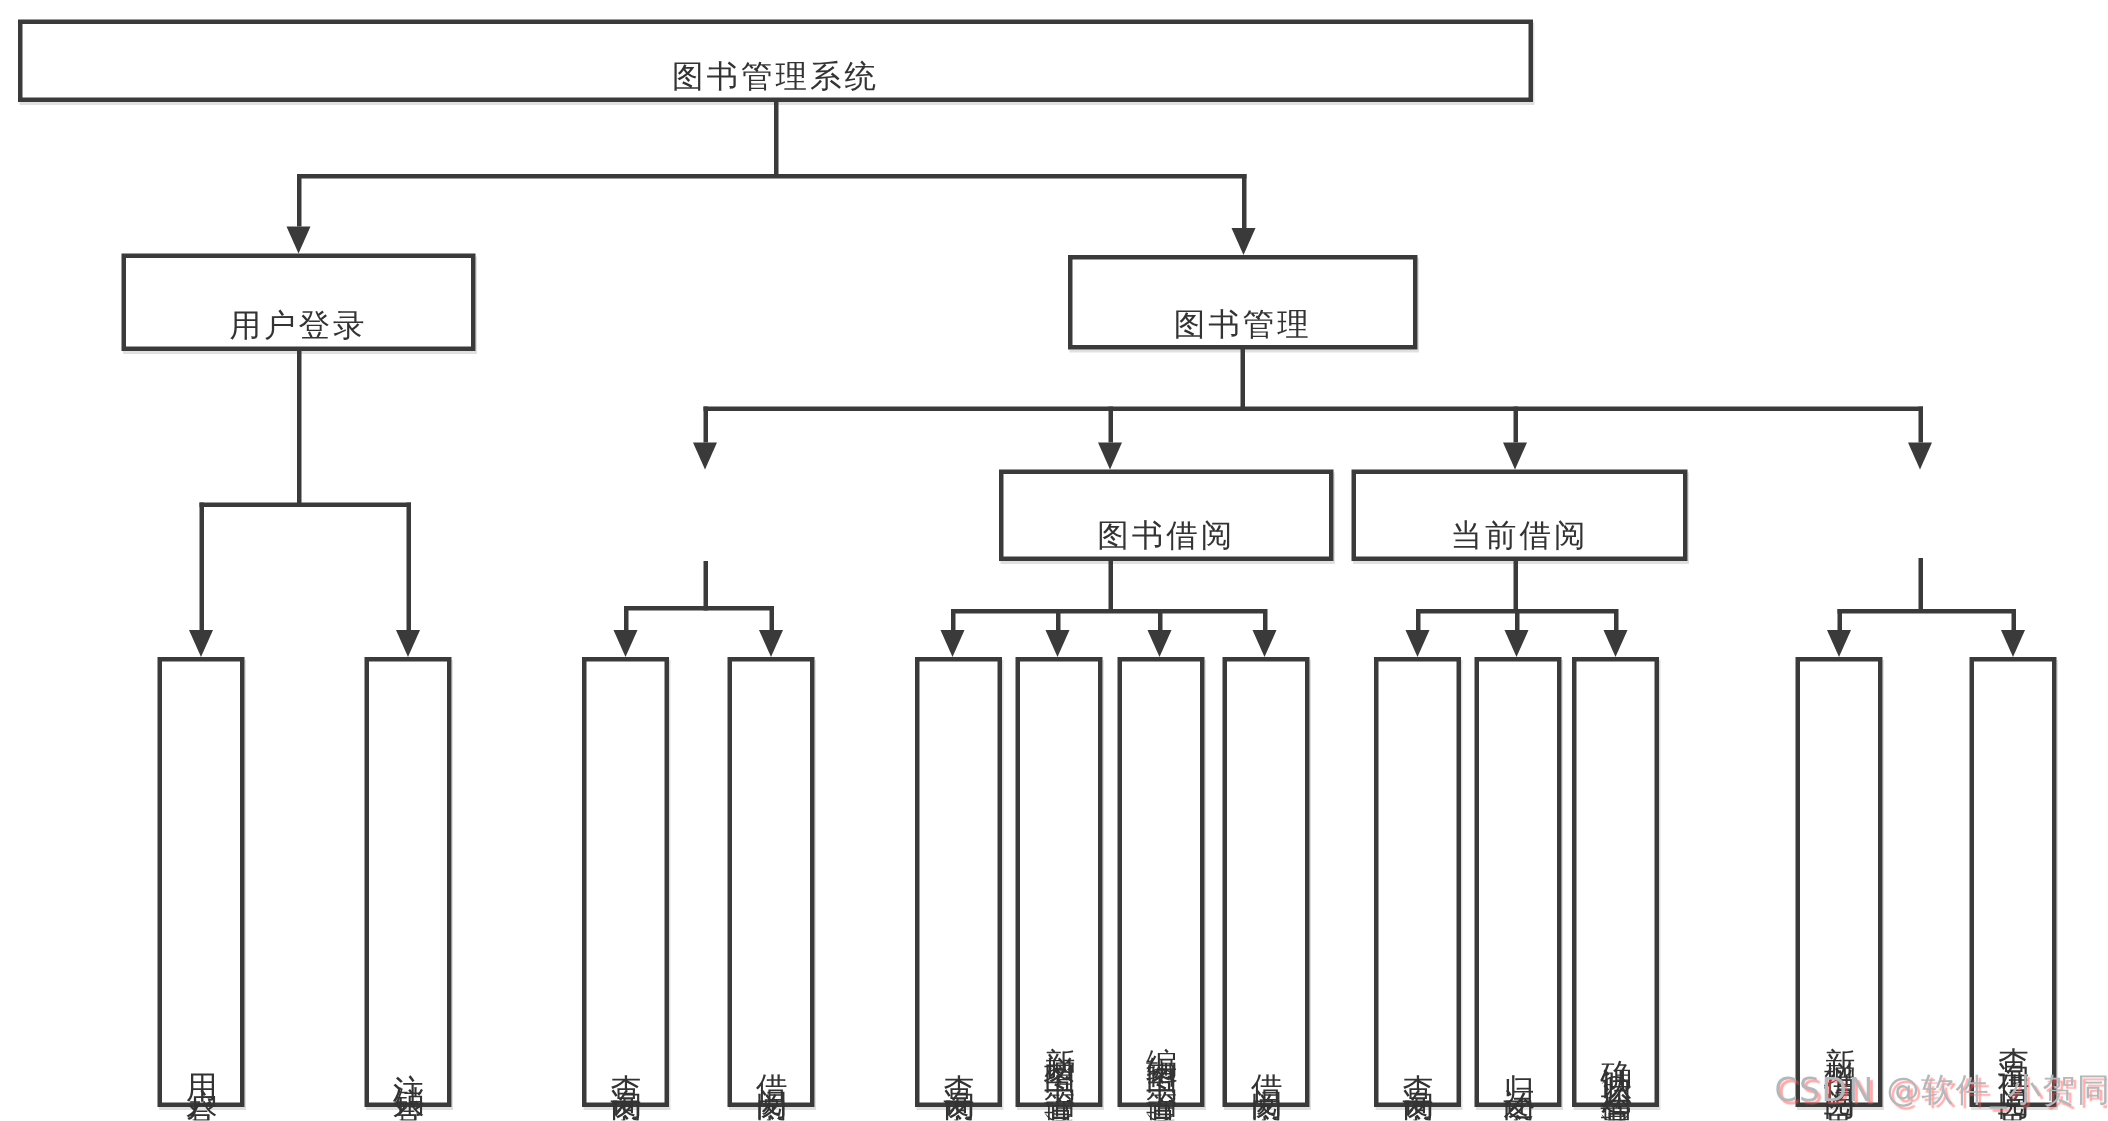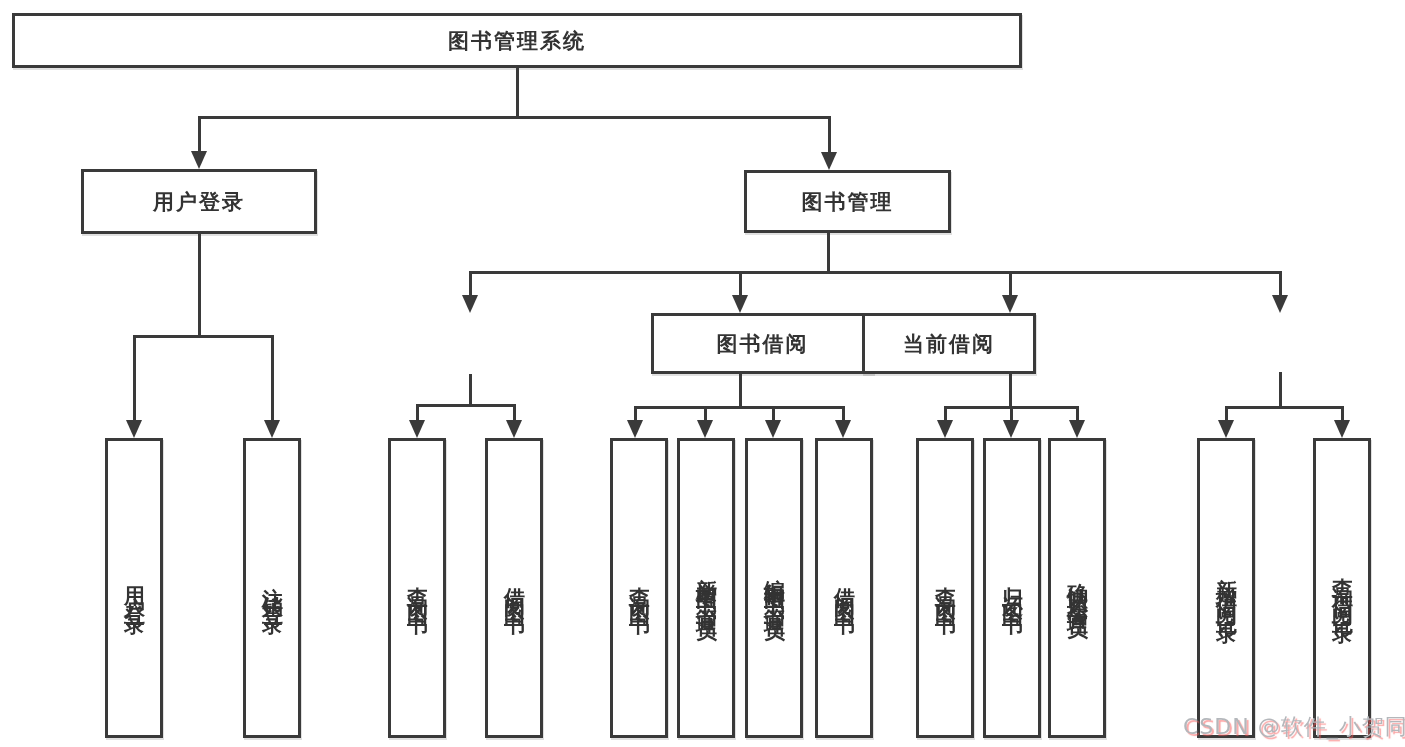--- a/index.html
+++ b/index.html
@@ -12,24 +12,23 @@
     font-family: "DejaVu Sans", "Liberation Sans", sans-serif;
     color: #333333;
   }
   
   .node {
     position: absolute;
     box-sizing: border-box;
     background: #ffffff;
     border: 3px solid #3a3a3a;
     display: flex;
-    align-items: center;
+    align-items: flex-end;
     justify-content: center;
     box-shadow: 1px 2px 0 rgba(0,0,0,0.12);
-    font-weight: bold;
   }
   .node .lbl {
     font-size: 21px;
     letter-spacing: 2px;
     white-space: nowrap;
     color: #333333;
   }
   .vnode .lbl {
     writing-mode: vertical-rl;
     letter-spacing: 9px;
@@ -68,28 +67,28 @@
 
 <div class="canvas">
 
   <div class="node" style="left:12px; top:13px; width:1010px; height:55px;">
     <span class="lbl">图书管理系统</span>
   </div>
 
   <div class="node" style="left:81px; top:169px; width:236px; height:65px;">
     <span class="lbl">用户登录</span>
   </div>
-  <div class="node" style="left:712px; top:170px; width:207px; height:63px;margin-left:32px;">
+  <div class="node" style="left:712px; top:170px; width:233px; height:63px;">
     <span class="lbl">图书管理</span>
   </div>
 
-  <div class="node" style="left:651px; top:313px; width:223px; height:61px;">
+  <div class="node" style="left:666px; top:313px; width:223px; height:61px;">
     <span class="lbl">图书借阅</span>
   </div>
-  <div class="node" style="left:862px; top:313px; width:174px; height:61px;">
+  <div class="node" style="left:901px; top:313px; width:224px; height:61px;">
     <span class="lbl">当前借阅</span>
   </div>
 
   <div class="node vnode" style="left:105px; top:438px; width:58px; height:300px;">
     <span class="lbl">用户登录</span>
   </div>
   <div class="node vnode" style="left:243px; top:438px; width:58px; height:300px;">
     <span class="lbl">注销登录</span>
   </div>
   <div class="node vnode" style="left:388px; top:438px; width:58px; height:300px;">

